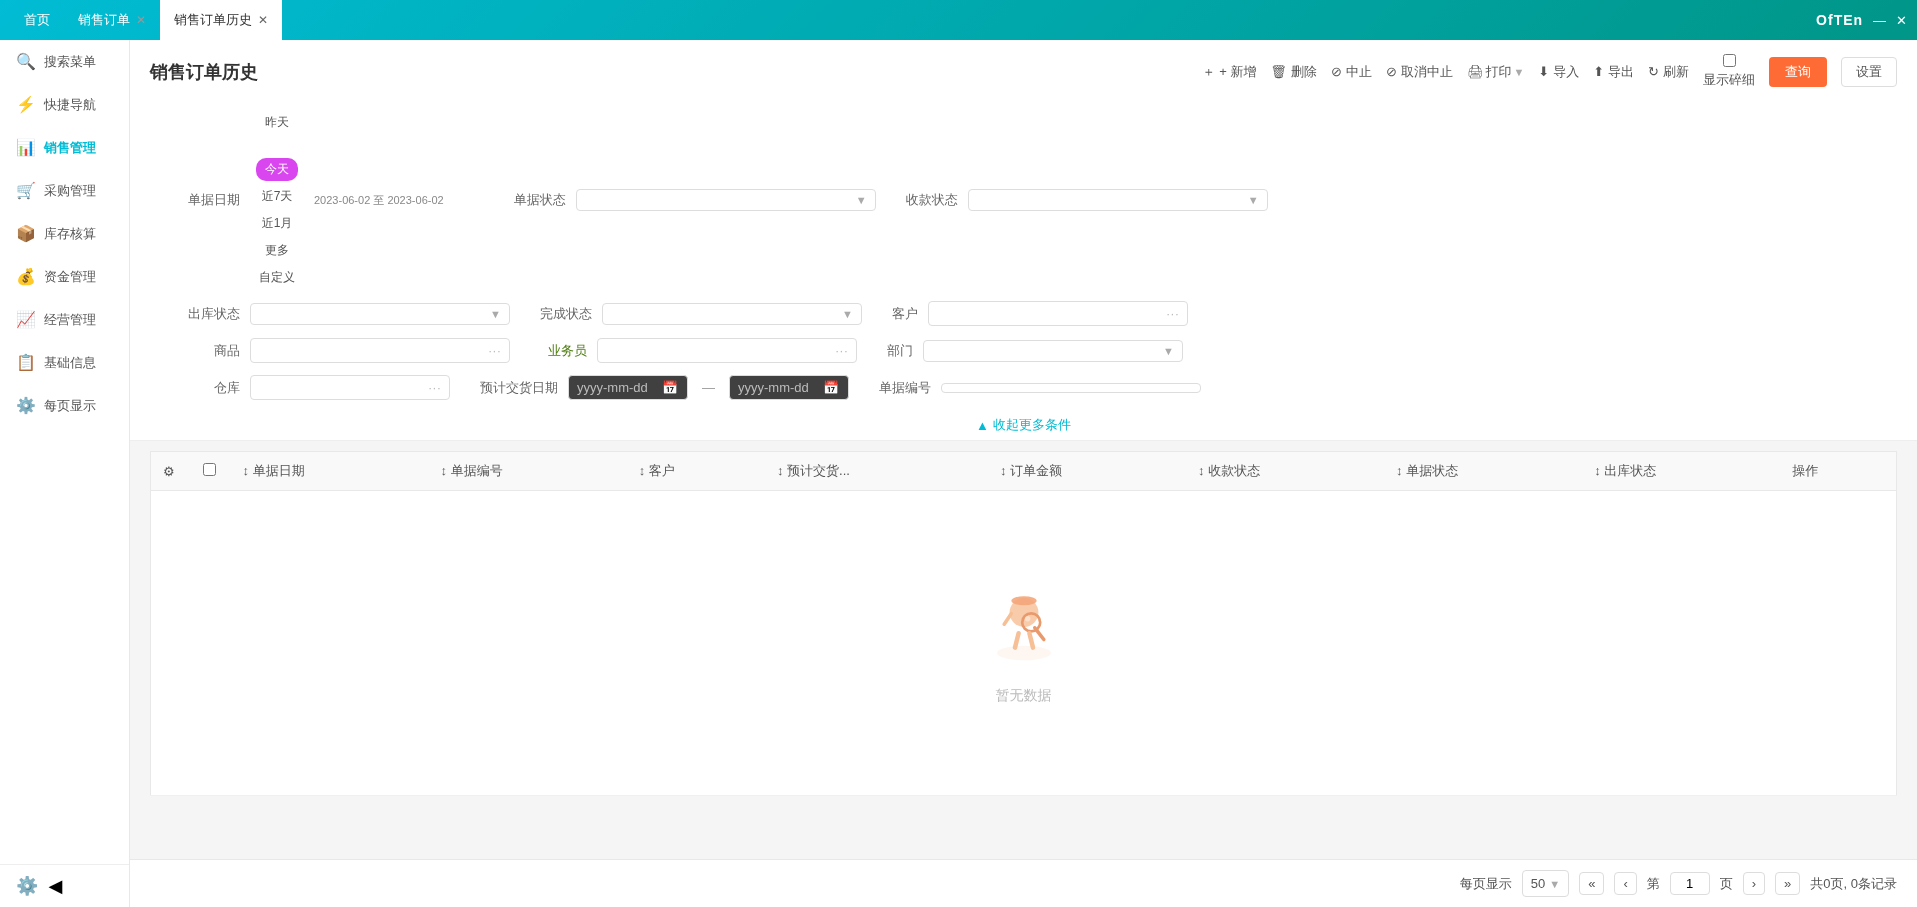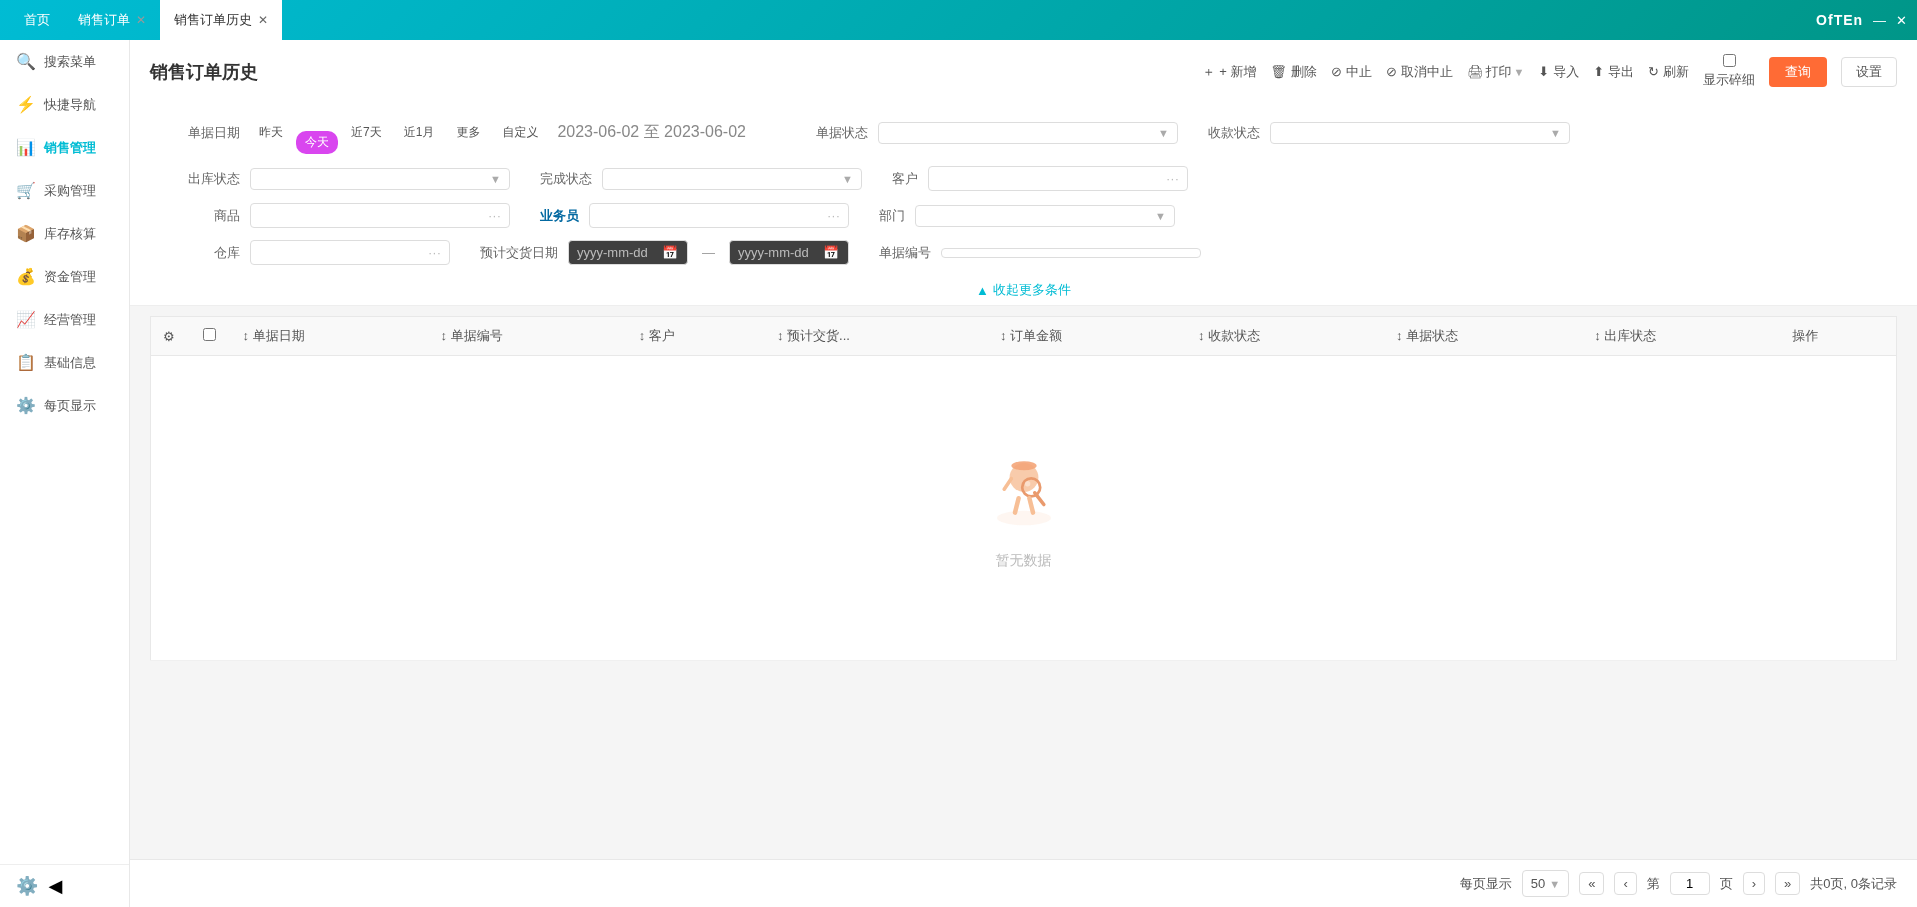--- a/index.html
+++ b/index.html
@@ -173,36 +173,37 @@
     .filter-date-range {
       display: flex;
       align-items: center;
       gap: 6px;
       flex: 0 0 auto;
     }
     .date-quick-btns {
       display: flex;
       align-items: center;
       gap: 4px;
+      flex-direction: column;
     }
     .date-btn {
       padding: 2px 8px;
       border-radius: 10px;
       font-size: 12px;
       cursor: pointer;
       color: #555;
       border: 1px solid transparent;
     }
     .date-btn.active {
       background: #d946ef;
       color: #fff;
       margin-top: 20px;
     }
     .date-range-text {
-      font-size: 16px;
+      font-size: 11px;
       color: #888;
       margin-left: 4px;
     }
 
     .filter-select {
       display: flex;
       align-items: center;
       border: 1px solid #ddd;
       border-radius: 4px;
       padding: 4px 8px;
@@ -515,21 +516,21 @@
           </div>
         </div>
 
         <div class="filter-row">
           <span class="filter-label">商品</span>
           <div class="filter-input-dots" style="flex:1;max-width:260px;">
             <span></span>
             <span style="color:#bbb;">···</span>
           </div>
 
-          <span style="margin-left:20px;color:#0369a1;flex-shrink:0;font-weight:bold;">业务员</span>
+          <span style="margin-left:28px;color:#4d7c0f;flex-shrink:0;">业务员</span>
           <div class="filter-input-dots" style="flex:1;max-width:260px;">
             <span></span>
             <span style="color:#bbb;">···</span>
           </div>
 
           <span style="margin-left:20px;color:#666;flex-shrink:0;">部门</span>
           <div class="filter-select" style="flex:1;max-width:260px;">
             <span></span>
             <span class="chevron">▼</span>
           </div>

